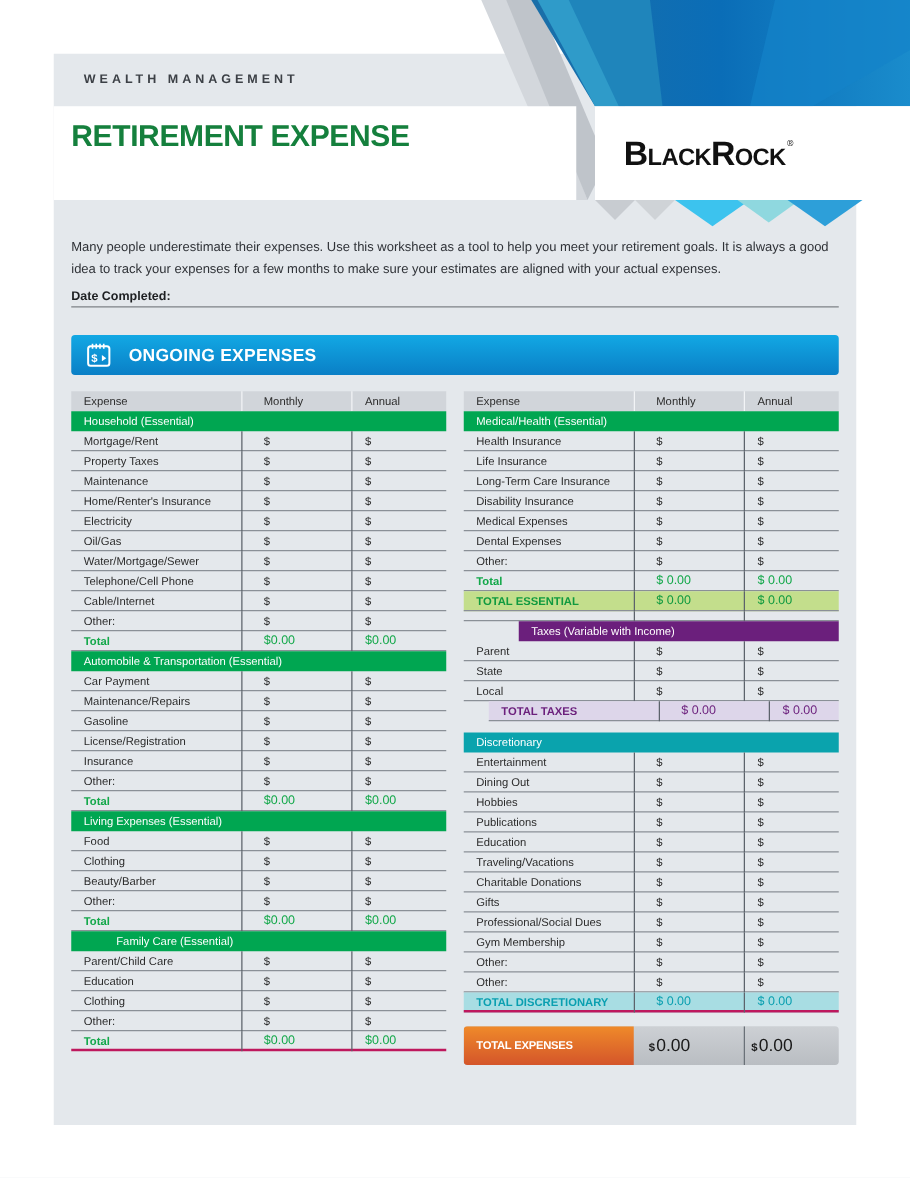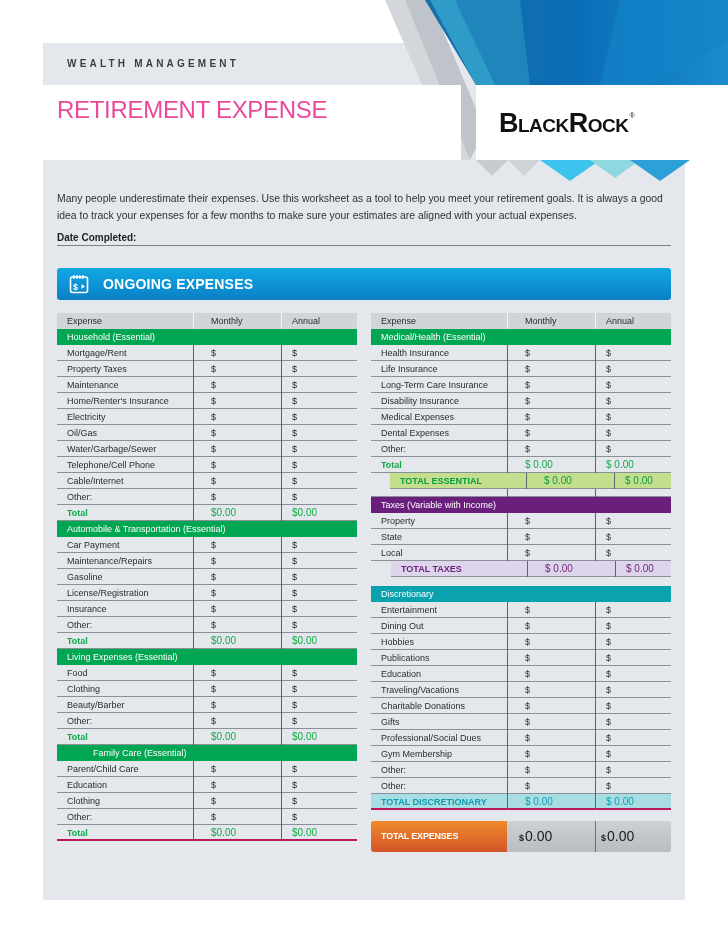--- a/index.html
+++ b/index.html
@@ -6,21 +6,21 @@
   html, body { width: 728px; height: 942px; background: #ffffff; overflow: hidden; }
   body { position: relative; font-family: "Liberation Sans", sans-serif; color: #2b2b2b; }
 
   .panel { position: absolute; left: 43px; top: 43px; width: 642px; height: 857px; background: #e4e8ec; }
 
   .deco { position: absolute; left: 0; top: 0; width: 728px; height: 190px; pointer-events: none; }
 
   .kicker { position: absolute; left: 67px; top: 58px; font-size: 10px; font-weight: bold; letter-spacing: 3.2px; color: #3c4046; }
 
   .title-band { position: absolute; left: 43px; top: 85px; width: 418px; height: 75px; background: #ffffff; }
-  .title { position: absolute; left: 57px; top: 95px; font-size: 24px; line-height: 29px; color: #ec4899; font-weight: normal; letter-spacing: -0.3px; }
+  .title { position: absolute; left: 57px; top: 95px; font-size: 24px; line-height: 29px; color: #15803d; font-weight: bold; letter-spacing: -0.3px; }
 
   .logo-box { position: absolute; left: 476px; top: 85px; width: 252px; height: 75px; background: #ffffff; }
   .logo { position: absolute; left: 499px; top: 108px; font-size: 27px; font-weight: bold; color: #111; letter-spacing: -0.5px; font-variant: small-caps; }
   .logo sup { font-size: 7px; font-weight: normal; vertical-align: top; position: relative; top: 4px; left: 1px; }
 
   .intro { position: absolute; left: 57px; top: 190px; width: 620px; font-size: 10.4px; line-height: 17px; color: #2f3237; }
   .date-label { position: absolute; left: 57px; top: 232px; font-size: 10px; font-weight: bold; color: #1d1f22; text-align: center; }
   .date-line { position: absolute; left: 57px; top: 245px; width: 614px; height: 1px; background: #7d8186; }
 
   .banner { position: absolute; left: 57px; top: 268px; width: 614px; height: 32px; border-radius: 3px;
@@ -31,25 +31,25 @@
   .tbl { position: absolute; width: 300px; }
   .row { position: relative; height: 16px; font-size: 9px; line-height: 16px; border-bottom: 1px solid #8a9097; }
   .row .c { position: absolute; top: 0; height: 16px; padding-left: 10px; white-space: nowrap; }
   .row .c1 { left: 0; width: 136px; }
   .row .c2 { left: 136px; width: 88px; border-left: 1px solid #5c636b; padding-left: 17px; }
   .row .c3 { left: 224px; width: 76px; border-left: 1px solid #5c636b; }
   .row.head { background: #d1d5da; border-bottom: none; }
   .row.head .c2, .row.head .c3 { border-left: 1px solid #f2f4f6; }
   .row.section { color: #ffffff; border-bottom: none; }
   .row.section.green { background: #00a651; }
-  .row.section.purple { background: #6b1f7c; }
+  .row.section.purple { background: #6b1f7c; margin-left: 44px; }
   .row.section.teal { background: #0aa3ad; }
   .row.total { font-weight: bold; color: #13a84a; }
   .row.total .c2, .row.total .c3 { font-weight: normal; font-size: 10px; }
-  .row.ess { background: #c3de8c; color: #0f9a3f; font-weight: bold; margin-left: 19px; }
+  .row.ess { background: #c3de8c; color: #0f9a3f; font-weight: bold; }
   .row.ess .c2, .row.ess .c3 { font-size: 10px; font-weight: normal; }
   .row.taxes { background: #ddd6ea; color: #6b1f7c; font-weight: bold; margin-left: 20px; }
   .row.taxes .c2, .row.taxes .c3 { font-size: 10px; font-weight: normal; }
   .row.disc { background: #a8dde3; color: #0a9fb0; font-weight: bold; }
   .row.disc .c2, .row.disc .c3 { font-size: 10px; font-weight: normal; }
   .row.spacer { height: 8px; }
   .row.spacer .c { height: 8px; }
   .row.last { border-bottom: 2px solid #be185d; }
 
   .grand { position: absolute; left: 371px; top: 821px; width: 300px; height: 31px; border-radius: 3px; overflow: hidden; background: linear-gradient(#cdd0d4, #b9bdc2); }
@@ -146,21 +146,21 @@
       <div class="c c1">Electricity</div>
       <div class="c c2">$</div>
       <div class="c c3">$</div>
     </div>
     <div class="row ">
       <div class="c c1">Oil/Gas</div>
       <div class="c c2">$</div>
       <div class="c c3">$</div>
     </div>
     <div class="row ">
-      <div class="c c1">Water/Garbage/Sewer</div>
+      <div class="c c1">Water/Mortgage/Sewer</div>
       <div class="c c2">$</div>
       <div class="c c3">$</div>
     </div>
     <div class="row ">
       <div class="c c1">Telephone/Cell Phone</div>
       <div class="c c2">$</div>
       <div class="c c3">$</div>
     </div>
     <div class="row ">
       <div class="c c1">Cable/Internet</div>
@@ -329,21 +329,21 @@
     </div>
     <div class="row spacer">
       <div class="c c1"></div>
       <div class="c c2"></div>
       <div class="c c3"></div>
     </div>
     <div class="row section purple">
       <div class="c c1" style="width: 300px;">Taxes (Variable with Income)</div>
     </div>
     <div class="row ">
-      <div class="c c1">Property</div>
+      <div class="c c1">Parent</div>
       <div class="c c2">$</div>
       <div class="c c3">$</div>
     </div>
     <div class="row ">
       <div class="c c1">State</div>
       <div class="c c2">$</div>
       <div class="c c3">$</div>
     </div>
     <div class="row ">
       <div class="c c1">Local</div>

